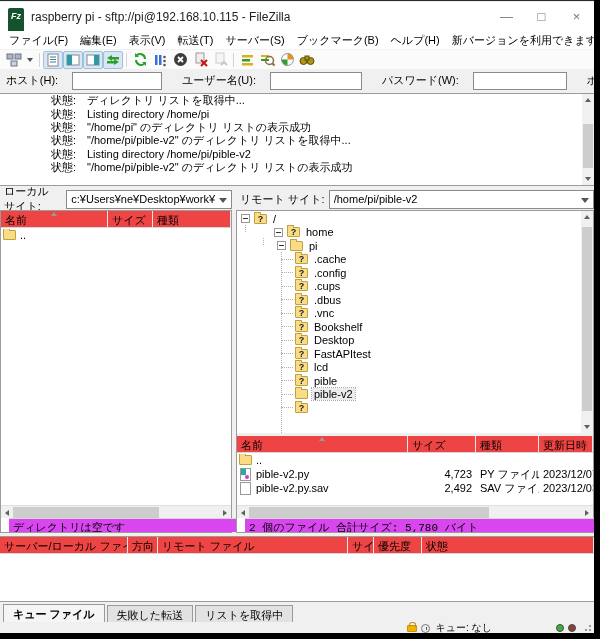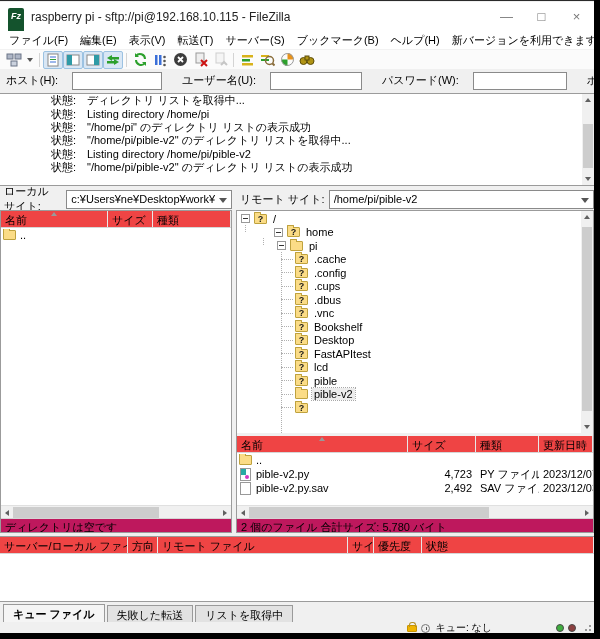--- a/index.html
+++ b/index.html
@@ -96,22 +96,22 @@
   .tname { padding:0 2px; }
   .t-row.selected .tname { background:#ececec; outline:1px dotted #a8a8a8; }
   .guide { position:absolute; border-left:1px dotted #b0b0b0; width:0; }
 
   
   .lrow { display:grid; height:14px; align-items:center; }
   .cell { padding:0 4px; white-space:nowrap; overflow:hidden; }
   .cell.r { text-align:right; }
   .namecell { display:flex; align-items:center; padding-left:2px; overflow:hidden; }
 
-  .panestatus { position:absolute; left:0; bottom:0; width:100%; height:14px; background:#be185d;
-    border-top:1px solid #d5d5d5; padding:1px 4px 0 4px; white-space:nowrap; overflow:hidden; }
+  .panestatus { position:absolute; left:8px; bottom:0; width:100%; height:14px; background:#d946ef;
+    border-top:1px solid #d5d5d5; padding:1px 4px 0 4px; white-space:nowrap; overflow:hidden;font-family:Liberation Mono, monospace; }
 
   
   .queue { position:absolute; left:0; top:535px; width:594px; height:66px; background:#fff;
     border-top:1px solid #9b9b9b; border-bottom:1px solid #9b9b9b; }
   .tabs { position:absolute; left:0; top:603px; width:594px; height:18px; display:flex;
     align-items:flex-end; padding-left:3px; gap:2px; }
   .tab { height:17px; padding:2px 9px 0 9px; border:1px solid #9a9a9a; border-bottom:none;
     background:#e2e2e2; white-space:nowrap; }
   .tab.active { background:#f5f5f5; font-weight:bold; height:18px; }
 

